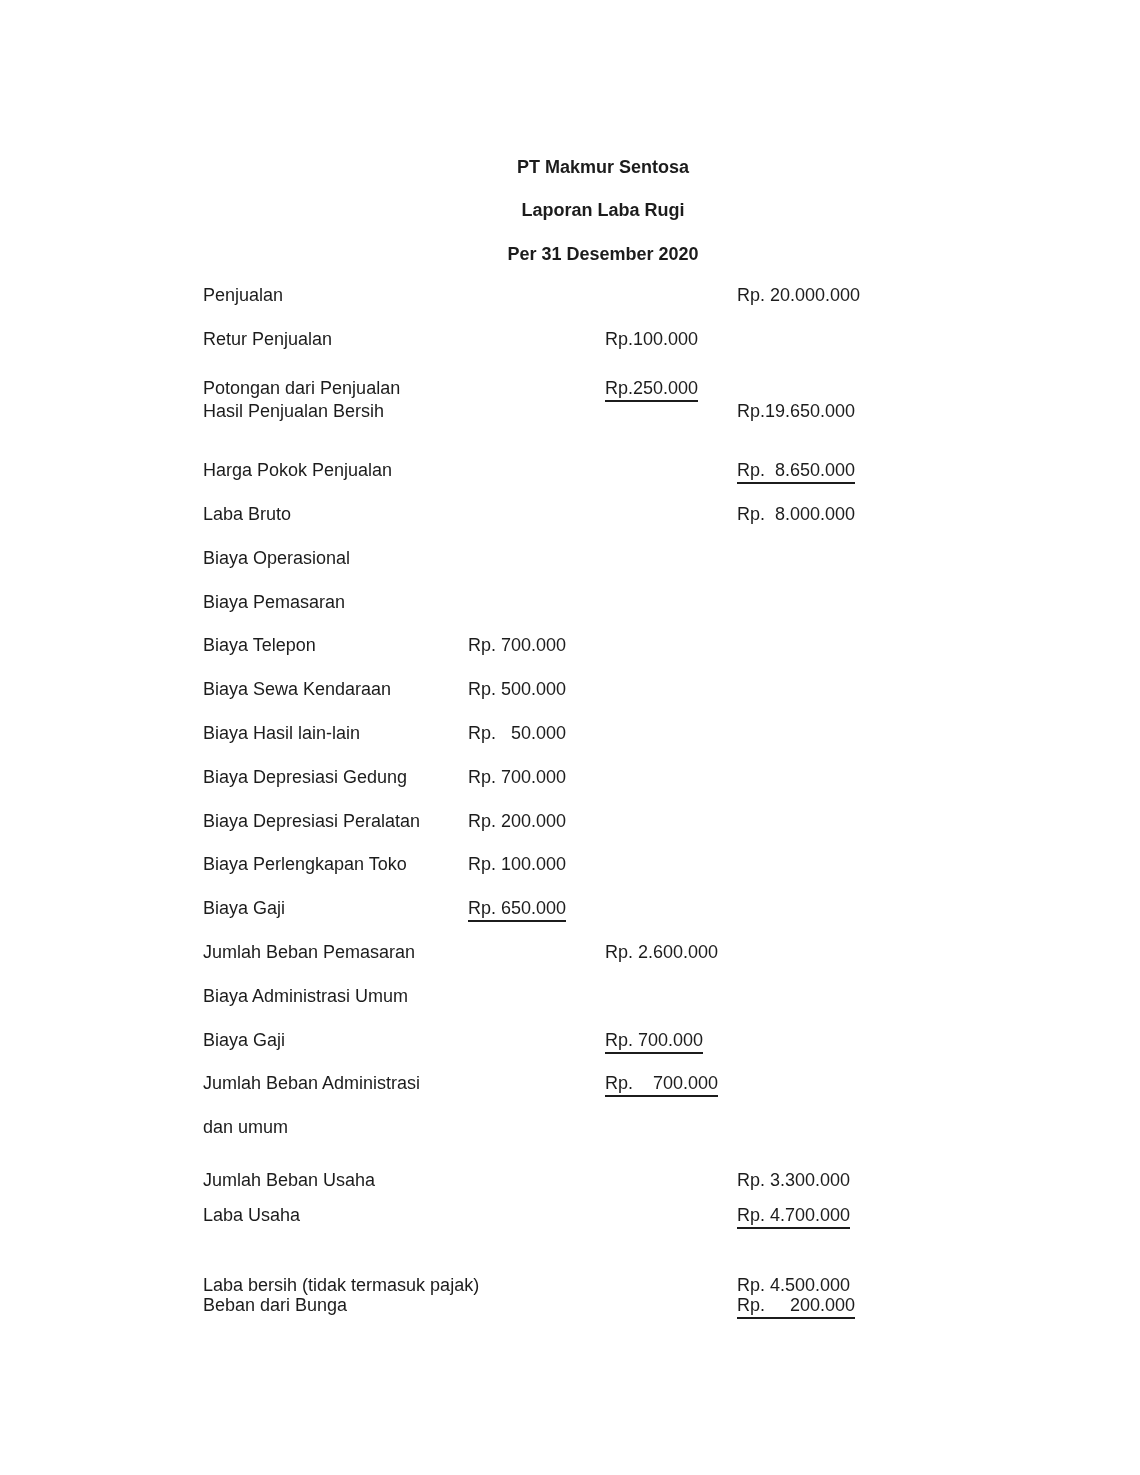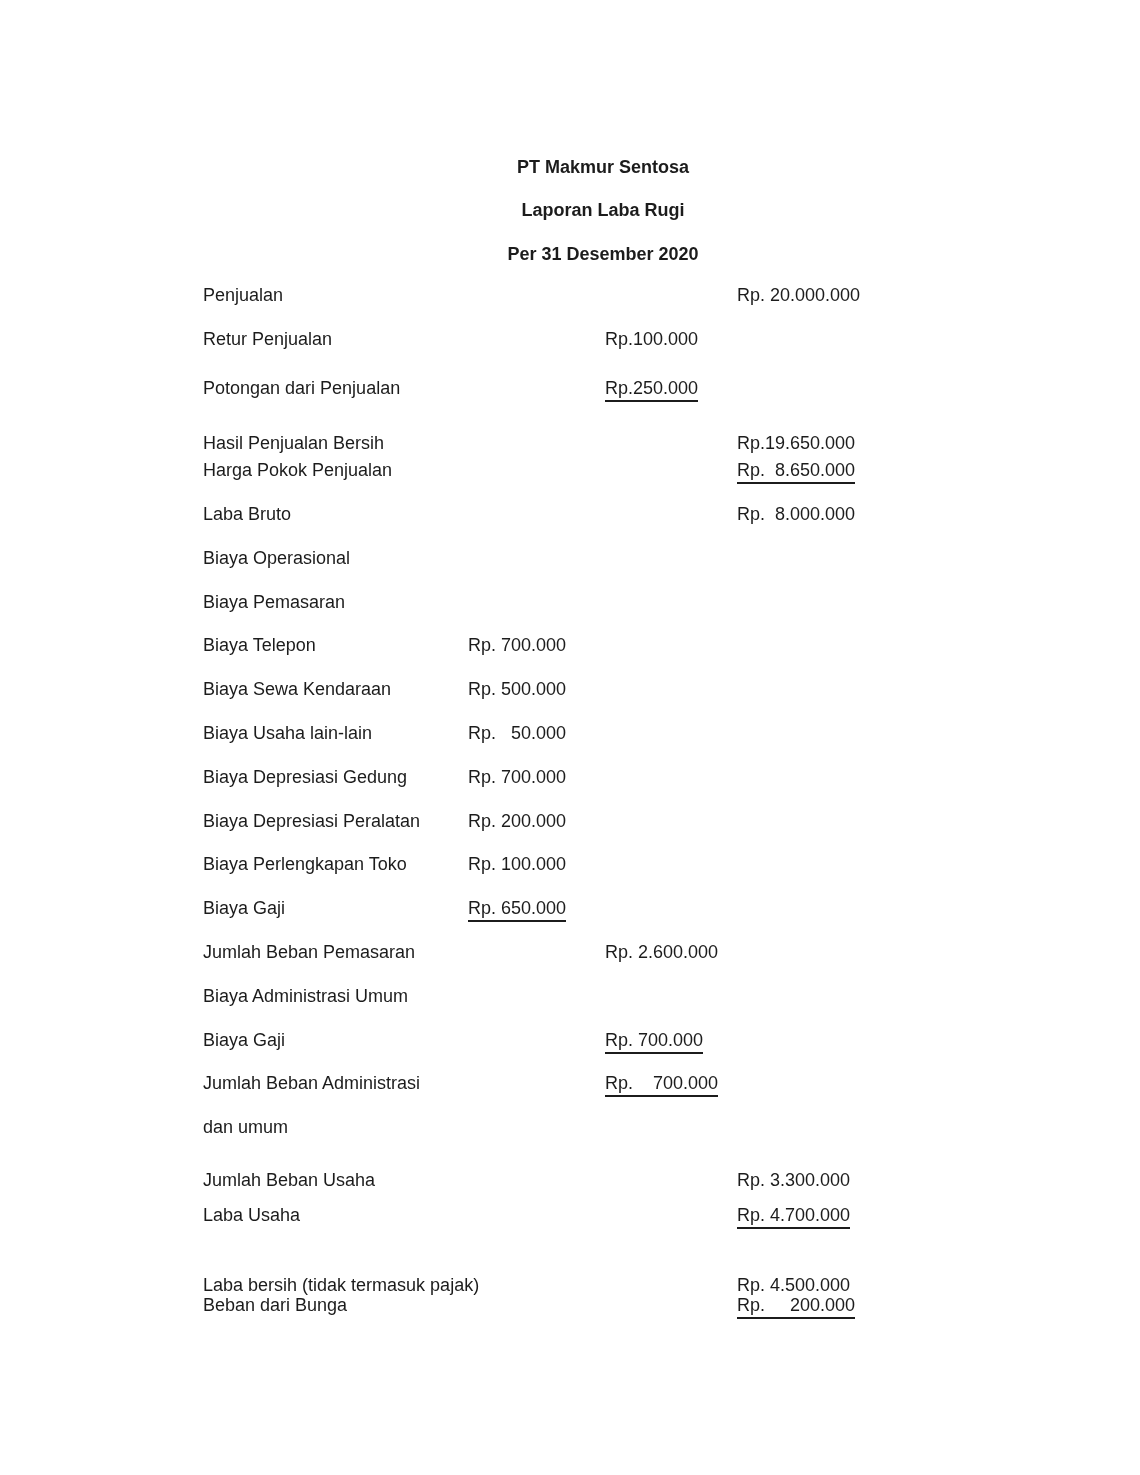--- a/index.html
+++ b/index.html
@@ -66,21 +66,21 @@
         <span class="row-value col3">Rp. 20.000.000</span>
       </div>
       <div class="row" style="top: 328.8px;">
         <span class="row-label">Retur Penjualan</span>
         <span class="row-value col2">Rp.100.000</span>
       </div>
       <div class="row" style="top: 378px; padding-left: 48px;">
         <span class="row-label">Potongan dari Penjualan</span>
         <span class="row-value col2 u">Rp.250.000</span>
       </div>
-      <div class="row" style="top: 433px; text-align: right;">
+      <div class="row" style="top: 401px; text-align: right;">
         <span class="row-label">Hasil Penjualan Bersih</span>
         <span class="row-value col3">Rp.19.650.000</span>
       </div>
       <div class="row" style="top: 460.2px;">
         <span class="row-label">Harga Pokok Penjualan</span>
         <span class="row-value col3 u">Rp.  8.650.000</span>
       </div>
       <div class="row" style="top: 504px;">
         <span class="row-label">Laba Bruto</span>
         <span class="row-value col3">Rp.  8.000.000</span>
@@ -93,21 +93,21 @@
       </div>
       <div class="row" style="top: 635.4px;">
         <span class="row-label">Biaya Telepon</span>
         <span class="row-value col1">Rp. 700.000</span>
       </div>
       <div class="row" style="top: 679.2px; text-align: center;">
         <span class="row-label">Biaya Sewa Kendaraan</span>
         <span class="row-value col1">Rp. 500.000</span>
       </div>
       <div class="row" style="top: 723px;">
-        <span class="row-label">Biaya Usaha lain-lain</span>
+        <span class="row-label">Biaya Hasil lain-lain</span>
         <span class="row-value col1">Rp.   50.000</span>
       </div>
       <div class="row" style="top: 766.8px;">
         <span class="row-label">Biaya Depresiasi Gedung</span>
         <span class="row-value col1">Rp. 700.000</span>
       </div>
       <div class="row" style="top: 810.6px;">
         <span class="row-label">Biaya Depresiasi Peralatan</span>
         <span class="row-value col1">Rp. 200.000</span>
       </div>

